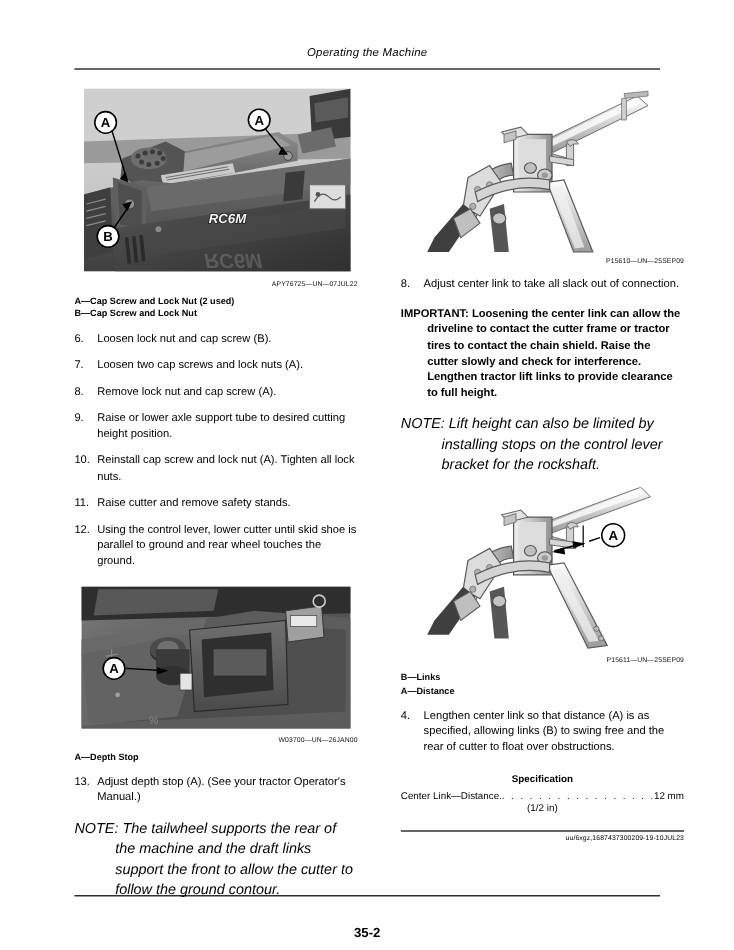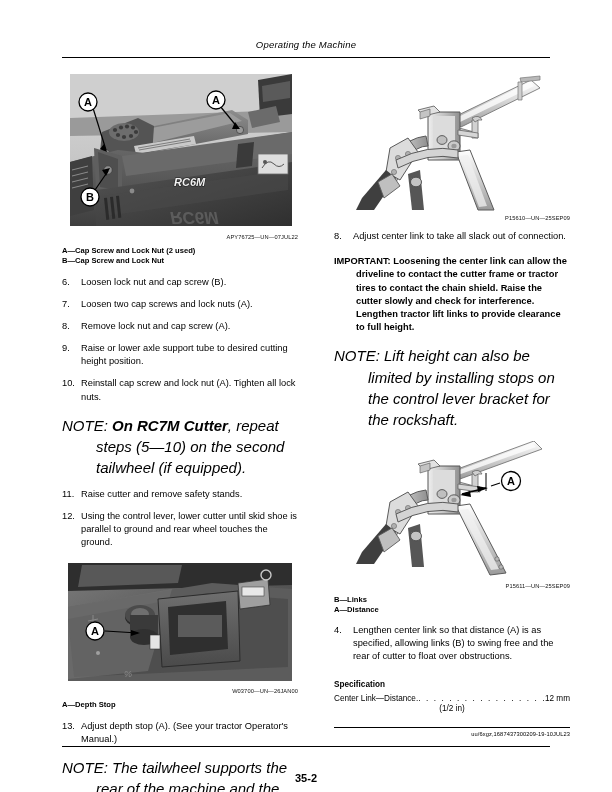--- a/index.html
+++ b/index.html
@@ -74,40 +74,41 @@
     display: flex;
   }
   .step-num {
     width: 19px;
     flex: 0 0 19px;
   }
   .step-num.wide { width: 19px; }
   .step-body { flex: 1 1 auto; }
 
   .note {
-    font-size: 15px;
+    font-size: 12px;
     line-height: 1.42;
     font-style: italic;
     margin-top: 11px;
     padding-left: 34px;
     text-indent: -34px;
   }
   .note .lbl { font-style: italic; }
   .note b { font-weight: bold; font-style: italic; }
 
   .important {
     font-size: 9.3px;
     line-height: 1.42;
     font-weight: bold;
     margin-top: 12px;
     padding-left: 22px;
     text-indent: -22px;
   }
 
   .spec-title {
+    text-align: center;
     font-size: 8.2px;
     font-weight: bold;
     margin-top: 16px;
   }
   .spec-row {
     font-size: 8.2px;
     margin-top: 5px;
     display: flex;
     align-items: flex-end;
     white-space: nowrap;
@@ -320,24 +321,20 @@
     </div>
     <div class="step">
       <span class="step-num">9.</span>
       <span class="step-body">Raise or lower axle support tube to desired cutting height position.</span>
     </div>
     <div class="step">
       <span class="step-num wide">10.</span>
       <span class="step-body">Reinstall cap screw and lock nut (A). Tighten all lock nuts.</span>
     </div>
 
-    <div class="note">
-      <span class="lbl">NOTE:</span>
-      <b>On RC7M Cutter</b><span>, repeat steps (5—10) on the second tailwheel (if equipped).</span>
-    </div>
 
     <div class="step">
       <span class="step-num wide">11.</span>
       <span class="step-body">Raise cutter and remove safety stands.</span>
     </div>
     <div class="step">
       <span class="step-num wide">12.</span>
       <span class="step-body">Using the control lever, lower cutter until skid shoe is parallel to ground and rear wheel touches the ground.</span>
     </div>
 

